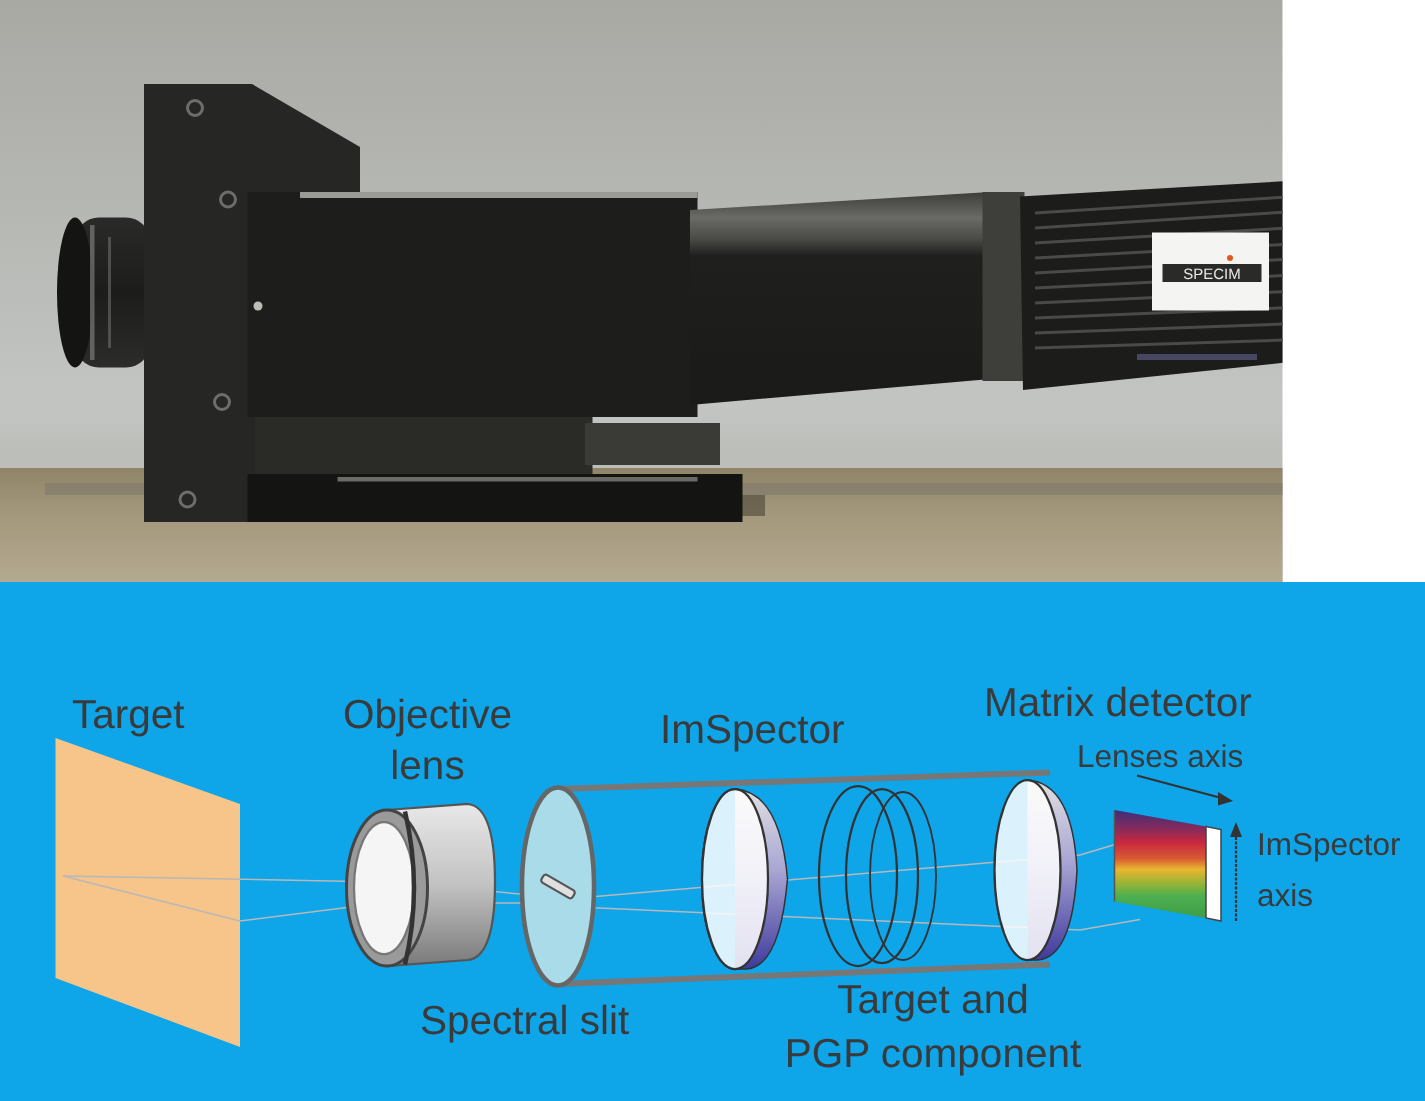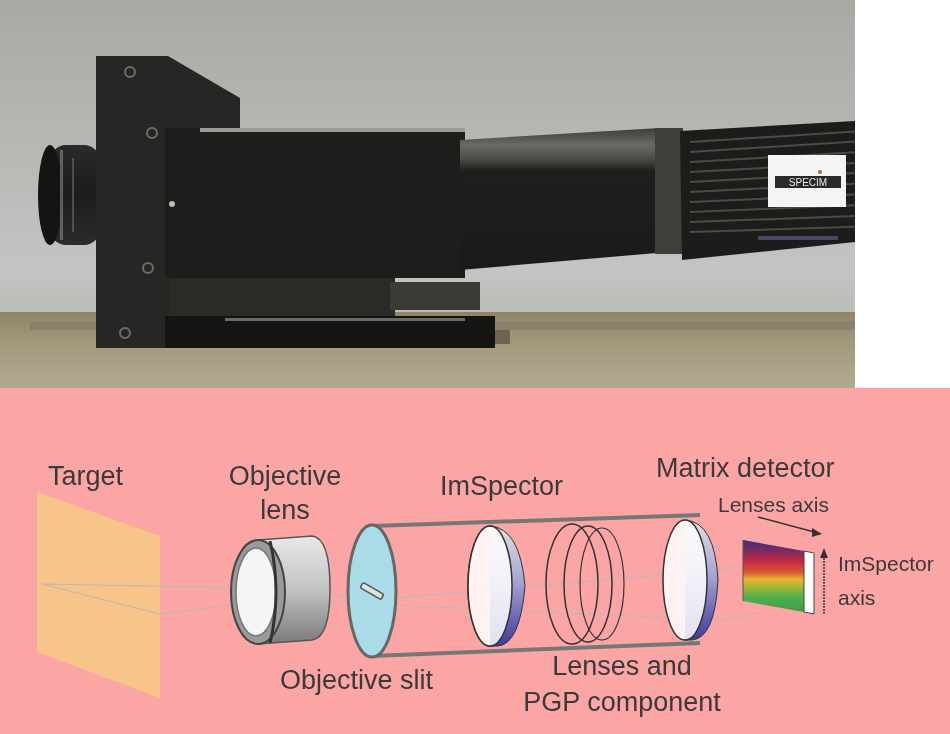--- a/index.html
+++ b/index.html
@@ -1,21 +1,21 @@
 <!DOCTYPE html>
 <html><head>
   <meta charset="utf-8">
   <style>
     html, body { margin: 0; padding: 0; background: #ffffff; }
     body { width: 950px; height: 734px; position: relative; overflow: hidden;
            font-family: "Liberation Sans", sans-serif; }
     .photo { position: absolute; left: 0; top: 0; width: 855px; height: 388px; overflow: hidden;
              background: linear-gradient(180deg, #a9a9a4 0%, #b7b9b5 40%, #c2c5c2 70%, #bcbeb9 78%); }
     .photo svg { position: absolute; left: 0; top: 0; }
-    .diagram { position: absolute; left: 0; top: 388px; width: 950px; height: 346px; background: #fca5a5; }
+    .diagram { position: absolute; left: 0; top: 388px; width: 950px; height: 346px; background: #0ea5e9; }
     .diagram svg { position: absolute; left: 0; top: 0; }
     .lbl { position: absolute; color: #3a3a3a; font-size: 27px; line-height: 32px; text-align: center; white-space: nowrap; }
     .lbl.small { font-size: 21px; line-height: 25px; }
   </style>
 </head>
 <body>
 
 <div class="photo">
   <svg width="950" height="388" viewBox="0 0 950 388">
     <defs>
@@ -185,16 +185,16 @@
   </svg>
 
   <div class="lbl" style="left:48px; top:72px;">Target</div>
   <div class="lbl" style="left:215px; top:72px; width:140px;">Objective</div>
   <div class="lbl" style="left:215px; top:106px; width:140px;">lens</div>
   <div class="lbl" style="left:440px; top:82px;">ImSpector</div>
   <div class="lbl" style="left:656px; top:64px;">Matrix detector</div>
   <div class="lbl small" style="left:718px; top:104px;">Lenses axis</div>
   <div class="lbl small" style="left:838px; top:163px; text-align:left;">ImSpector</div>
   <div class="lbl small" style="left:838px; top:197px; text-align:left;">axis</div>
-  <div class="lbl" style="left:280px; top:276px;">Objective slit</div>
-  <div class="lbl" style="left:497px; top:262px; width:250px;">Lenses and</div>
+  <div class="lbl" style="left:280px; top:276px;">Spectral slit</div>
+  <div class="lbl" style="left:497px; top:262px; width:250px;">Target and</div>
   <div class="lbl" style="left:497px; top:298px; width:250px;">PGP component</div>
 </div>
 
 </body></html>

